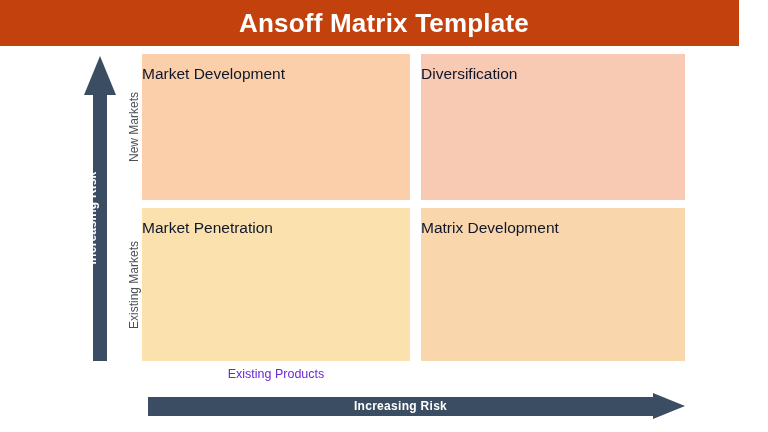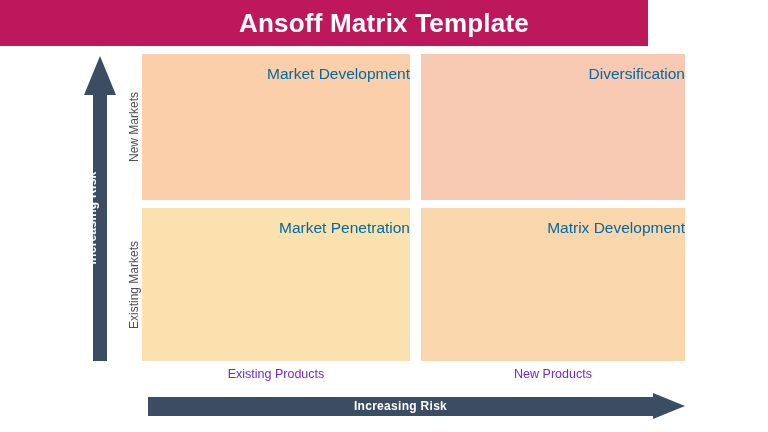--- a/index.html
+++ b/index.html
@@ -18,23 +18,23 @@
     width: 768px;
     height: 432px;
     background: #ffffff;
   }
 
   
   .header-bar {
     position: absolute;
     left: 0;
     top: 0;
-    width: 648px;
+    width: 739px;
     height: 46px;
-    background: #be185d;
+    background: #c2410c;
   }
   .header-title {
     position: absolute;
     left: 0;
     top: 0;
     width: 768px;
     height: 46px;
     line-height: 46px;
     text-align: center;
     color: #ffffff;
@@ -116,22 +116,22 @@
 
   
   .quad {
     position: absolute;
     box-sizing: border-box;
     padding-top: 11px;
   }
   .quad-label {
     display: block;
     width: 100%;
-    text-align: right;
-    color: #0369a1;
+    text-align: left;
+    color: #0f172a;
     font-size: 15.5px;
     white-space: nowrap;
   }
   .quad-md { left: 142px; top: 54px;  width: 268px; height: 146px; background: #facfa9; }
   .quad-dv { left: 421px; top: 54px;  width: 264px; height: 146px; background: #f8c9b3; }
   .quad-mp { left: 142px; top: 208px; width: 268px; height: 153px; background: #fae1ae; }
   .quad-pd { left: 421px; top: 208px; width: 264px; height: 153px; background: #f9d6ab; }
 
   
   .col-axis-label {
@@ -212,21 +212,20 @@
     <span class="quad-label">Market Penetration</span>
   </div>
   <div class="quad quad-dv">
     <span class="quad-label">Diversification</span>
   </div>
   <div class="quad quad-pd">
     <span class="quad-label">Matrix Development</span>
   </div>
 
   <div class="col-axis-label left">Existing Products</div>
-  <div class="col-axis-label right">New Products</div>
 
   <div class="h-arrow">
     <div class="h-arrow-shaft"></div>
     <div class="h-arrow-head"></div>
     <div class="h-arrow-label">Increasing Risk</div>
   </div>
 
 </div>
 
 </body></html>

